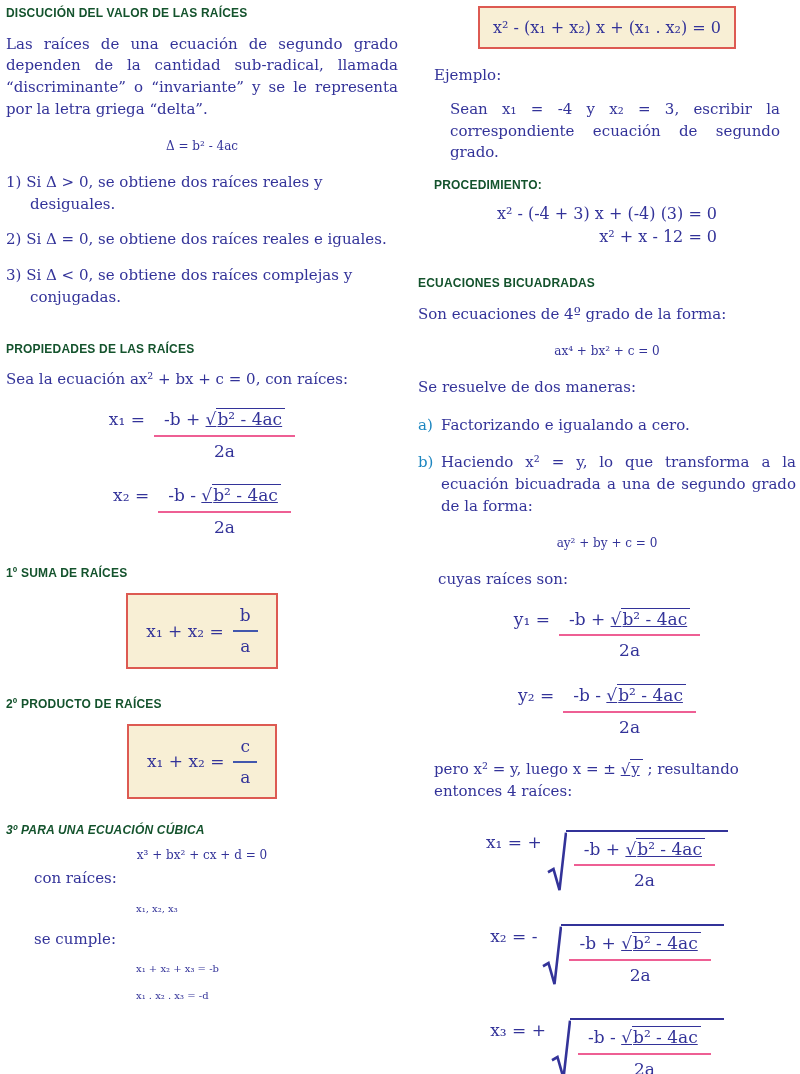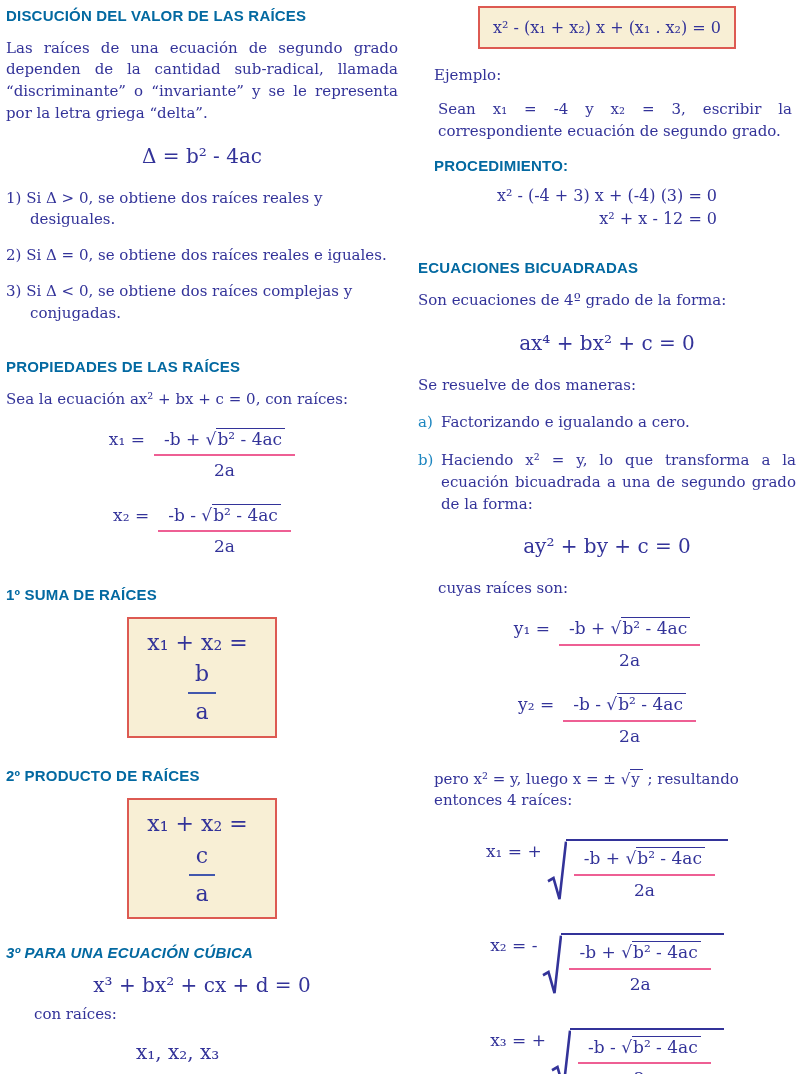--- a/index.html
+++ b/index.html
@@ -5,71 +5,71 @@
   html,body{margin:0;padding:0;}
   body{
     width:800px;height:1074px;overflow:hidden;background:#ffffff;
     color:#333399;font-family:"DejaVu Serif",serif;font-size:15px;line-height:1.45;
   }
   .page{display:flex;box-sizing:border-box;padding:4px 4px 0 6px;gap:20px;}
   .col-left{width:392px;flex:none;}
   .col-right{flex:1;min-width:0;}
 
   h2{
-    font-family:"Liberation Sans",sans-serif;font-weight:700;color:#0369a1;
-    font-size:15px;line-height:1.3;margin:0;letter-spacing:.2px;
+    font-family:"Liberation Sans",sans-serif;font-weight:700;color:#14532d;
+    font-size:12px;line-height:1.3;margin:0;letter-spacing:.2px;
   }
   p{margin:0;}
   .just{text-align:justify;}
 
   
   .h-discusion{margin:2px 0 12px;}
   .p-discusion{margin:0 0 4px;}
-  .ceq{text-align:center;font-size:20px;margin:17px 0;}
+  .ceq{text-align:center;font-size:12px;margin:17px 0;}
   .case{margin:14px 0;padding-left:24px;text-indent:-24px;}
   .h-propiedades{margin:33px 0 12px;}
   .h-suma{margin:26px 0 6px;}
   .h-producto{margin:28px 0 6px;}
   .h-cubica{margin:20px 0 8px;font-style:italic;}
   .ind28{padding-left:28px;margin:4px 0;}
-  .ind130{padding-left:130px;margin:12px 0;font-size:20px;}
+  .ind130{padding-left:130px;margin:12px 0;font-size:10px;}
 
   
   .boxwrap{text-align:center;}
   .boxwrap-top{margin:2px 0 16px;text-decoration:underline;}
   .boxwrap-l{margin:12px 0 24px;}
   .ind16{padding-left:16px;}
   .ind20{padding-left:20px;}
   .p-ejemplo{margin:14px 0 12px;}
-  .p-sean{margin:0 4px 14px;}
+  .p-sean{margin:0 16px 14px;}
   .h-proc{margin:14px 0 8px;}
   .proc{width:fit-content;margin:6px auto 0;font-size:16px;line-height:1.45;}
   .proc .tr{text-align:right;}
   .h-bicu{margin:28px 0 12px;}
   .p-r{margin:8px 0;}
   .opt{display:flex;margin:16px 0;}
   .opt .marker{color:#1d86c0;width:23px;flex:none;}
   .opt .optext{flex:1;}
   .p-pero{margin:18px 0 4px;}
 
   
   .eqrow{display:flex;justify-content:center;align-items:flex-start;font-size:17px;margin:16px 0 20px;}
   .eqrow .lhs{margin-right:9px;white-space:pre;}
   .frac{display:inline-flex;flex-direction:column;align-items:center;text-align:center;}
   .frac .num{padding:0 10px 3px;white-space:nowrap;}
   .pinkbar > .num{border-bottom:2px solid #ee5f94;}
   .navybar > .num{border-bottom:2px solid #4257ad;padding:0 7px 2px;}
   .frac .den{padding-top:2px;}
-  .rt{white-space:nowrap;}
+  .rt{white-space:nowrap;text-decoration:underline;}
   .rt .rbody{border-top:1.6px solid #333399;padding:0 3px 0 1px;}
 
   
   .fbox{
     display:inline-flex;align-items:center;background:#f8efd5;border:2px solid #dd5a52;
-    padding:8px 18px;font-size:22px;flex-direction:column;
+    padding:8px 18px;font-size:17px;
   }
   .fbox .lhs{margin-right:9px;}
   .fbox-line{
     display:inline-block;background:#f8efd5;border:2px solid #dd5a52;
     padding:8px 13px;font-size:16px;white-space:nowrap;
   }
 
   
   .bigeq{display:flex;justify-content:center;align-items:flex-start;font-size:17px;margin:27px 0 31px;}
   .bigeq .lhs{margin-right:5px;white-space:pre;}

